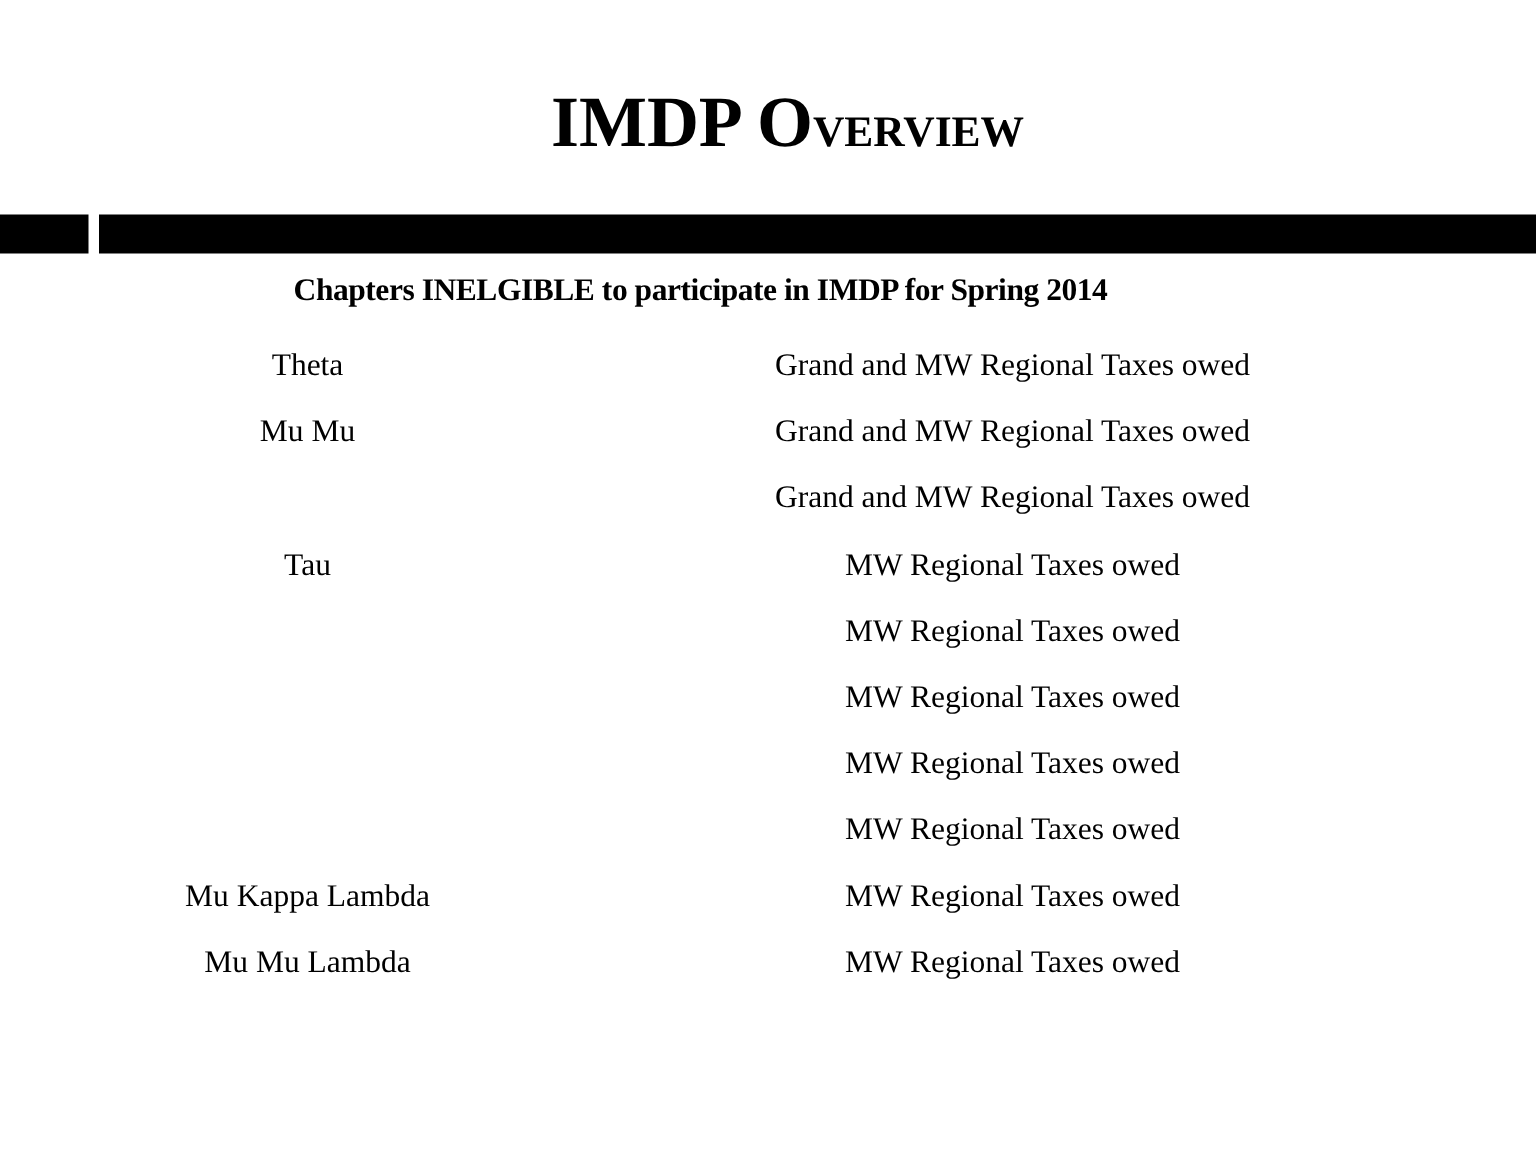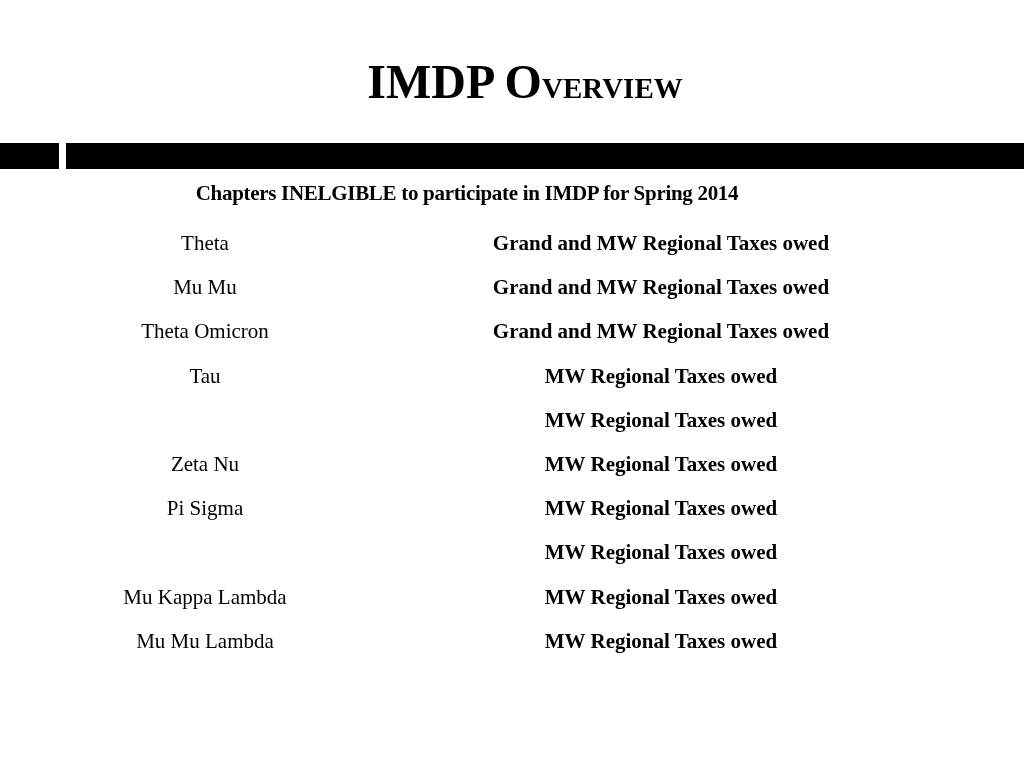--- a/index.html
+++ b/index.html
@@ -60,21 +60,21 @@
     }
     .cell {
       position: absolute;
       top: 0;
       line-height: 44px;
       font-size: 21px;
       text-align: center;
       white-space: nowrap;
     }
     .cell-chapter { left: 60px; width: 290px; }
-    .cell-reason { left: 430px; width: 462px; font-weight: bold; }
+    .cell-reason { left: 444px; width: 462px; }
   </style>
 </head>
 <body>
 
 <div class="title"><span>IMDP </span><span>O</span><span class="sc">VERVIEW</span></div>
 
 <div class="rule rule-left"></div>
 <div class="rule rule-right"></div>
 
 <div class="subtitle">Chapters INELGIBLE to participate in IMDP for Spring 2014</div>
@@ -82,36 +82,33 @@
 <div class="table">
   <div class="row">
     <div class="cell cell-chapter">Theta</div>
     <div class="cell cell-reason">Grand and MW Regional Taxes owed</div>
   </div>
   <div class="row">
     <div class="cell cell-chapter">Mu Mu</div>
     <div class="cell cell-reason">Grand and MW Regional Taxes owed</div>
   </div>
   <div class="row">
-    <div class="cell cell-chapter">Theta Omicron</div>
     <div class="cell cell-reason">Grand and MW Regional Taxes owed</div>
   </div>
   <div class="row">
     <div class="cell cell-chapter">Tau</div>
     <div class="cell cell-reason">MW Regional Taxes owed</div>
   </div>
   <div class="row">
     <div class="cell cell-reason">MW Regional Taxes owed</div>
   </div>
   <div class="row">
-    <div class="cell cell-chapter">Zeta Nu</div>
     <div class="cell cell-reason">MW Regional Taxes owed</div>
   </div>
   <div class="row">
-    <div class="cell cell-chapter">Pi Sigma</div>
     <div class="cell cell-reason">MW Regional Taxes owed</div>
   </div>
   <div class="row">
     <div class="cell cell-reason">MW Regional Taxes owed</div>
   </div>
   <div class="row">
     <div class="cell cell-chapter">Mu Kappa Lambda</div>
     <div class="cell cell-reason">MW Regional Taxes owed</div>
   </div>
   <div class="row">

